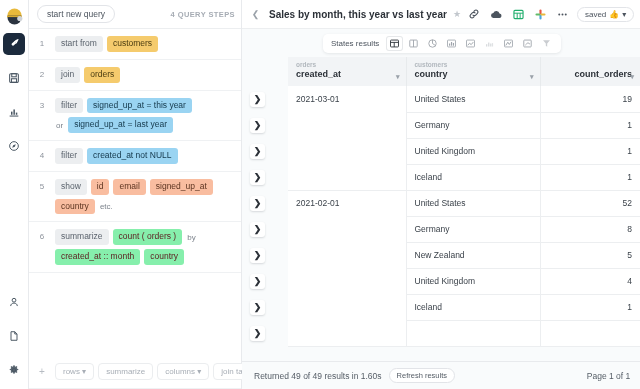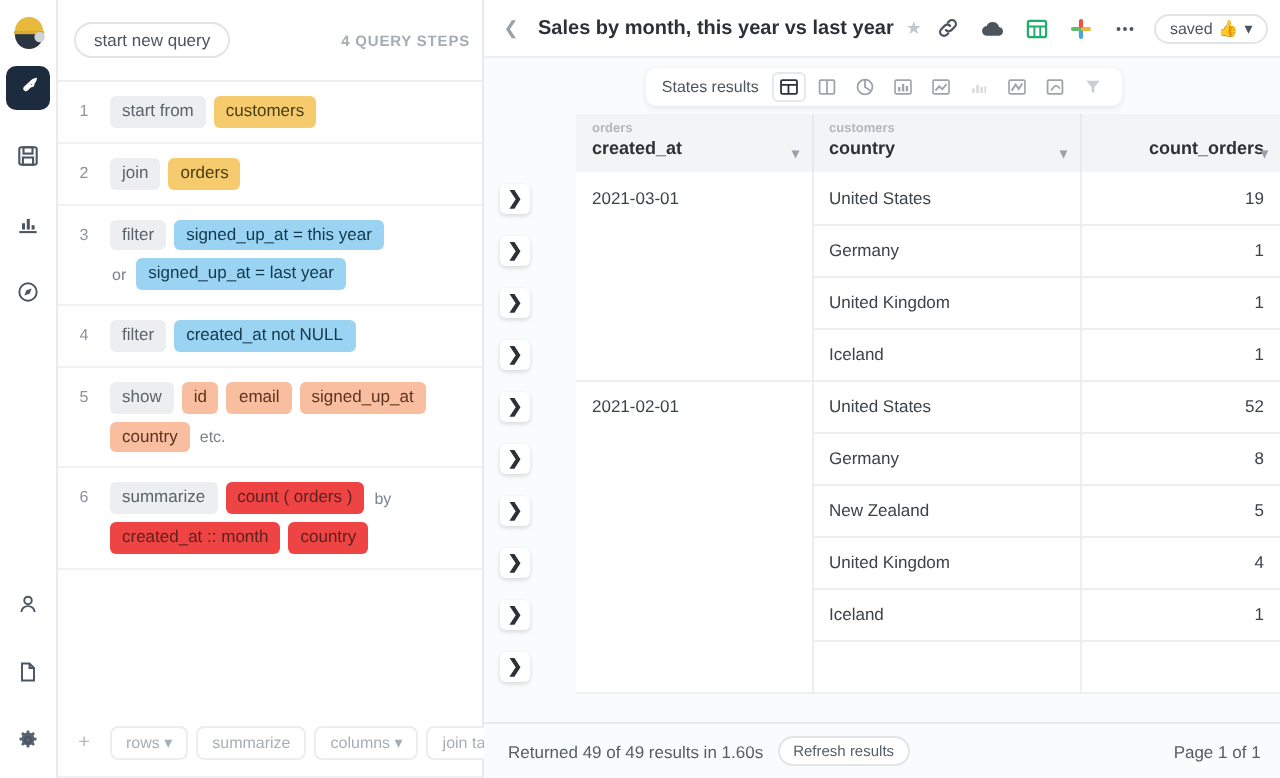--- a/index.html
+++ b/index.html
@@ -32,21 +32,21 @@
   .rail-spacer { flex: 1 1 auto; }
   .rail-bottom { margin-bottom: 8px; }
 
   
   .builder {
     width: 213px; flex: 0 0 213px; height: 389px;
     background: #ffffff; border-right: 1px solid #e8eaed;
     display: flex; flex-direction: column;
   }
   .builder-top {
-    height: 41px; display: flex; align-items: center;
+    height: 29px; display: flex; align-items: center;
     padding: 0 6px 0 8px; gap: 6px;
     border-bottom: 1px solid #eceef0; background: #fff;
   }
   .pill-newquery {
     border: 1px solid #e2e4e8; border-radius: 11px;
     padding: 3px 9px; font-size: 8.5px; color: #4c545e; background: #fff;
     white-space: nowrap;
   }
   .steps-count {
     margin-left: auto; font-size: 7.5px; letter-spacing: .4px;
@@ -65,21 +65,21 @@
   }
   .step-body { display: flex; flex-wrap: wrap; align-items: center; gap: 4px; row-gap: 4px; }
   .tok {
     border-radius: 3px; padding: 3px 6px; font-size: 8.5px;
     line-height: 1.15; white-space: nowrap; color: #2a3038;
   }
   .tok.gray   { background: #eceef0; color: #5b636d; }
   .tok.yellow { background: #f5cb6d; color: #4a3c11; }
   .tok.blue   { background: #9ad4f2; color: #14384b; }
   .tok.orange { background: #f9bda0; color: #5c3420; }
-  .tok.red    { background: #ef4444; color: #5c2222; }
+  .tok.red    { background: #86efac; color: #5c2222; }
   .tok-plain  { font-size: 8px; color: #7c838c; padding: 0 1px; }
 
   .add-row {
     display: flex; align-items: center; padding: 8px 6px 8px 0;
     border-bottom: 1px solid #eff1f3;
   }
   .add-plus { width: 26px; flex: 0 0 26px; text-align: center; color: #b6bbc2; font-size: 10px; }
   .add-btn {
     border: 1px solid #ebedef; border-radius: 4px; background: #fff;
     padding: 3px 7px; font-size: 8px; color: #a8aeb6; margin-right: 4px; white-space: nowrap;

